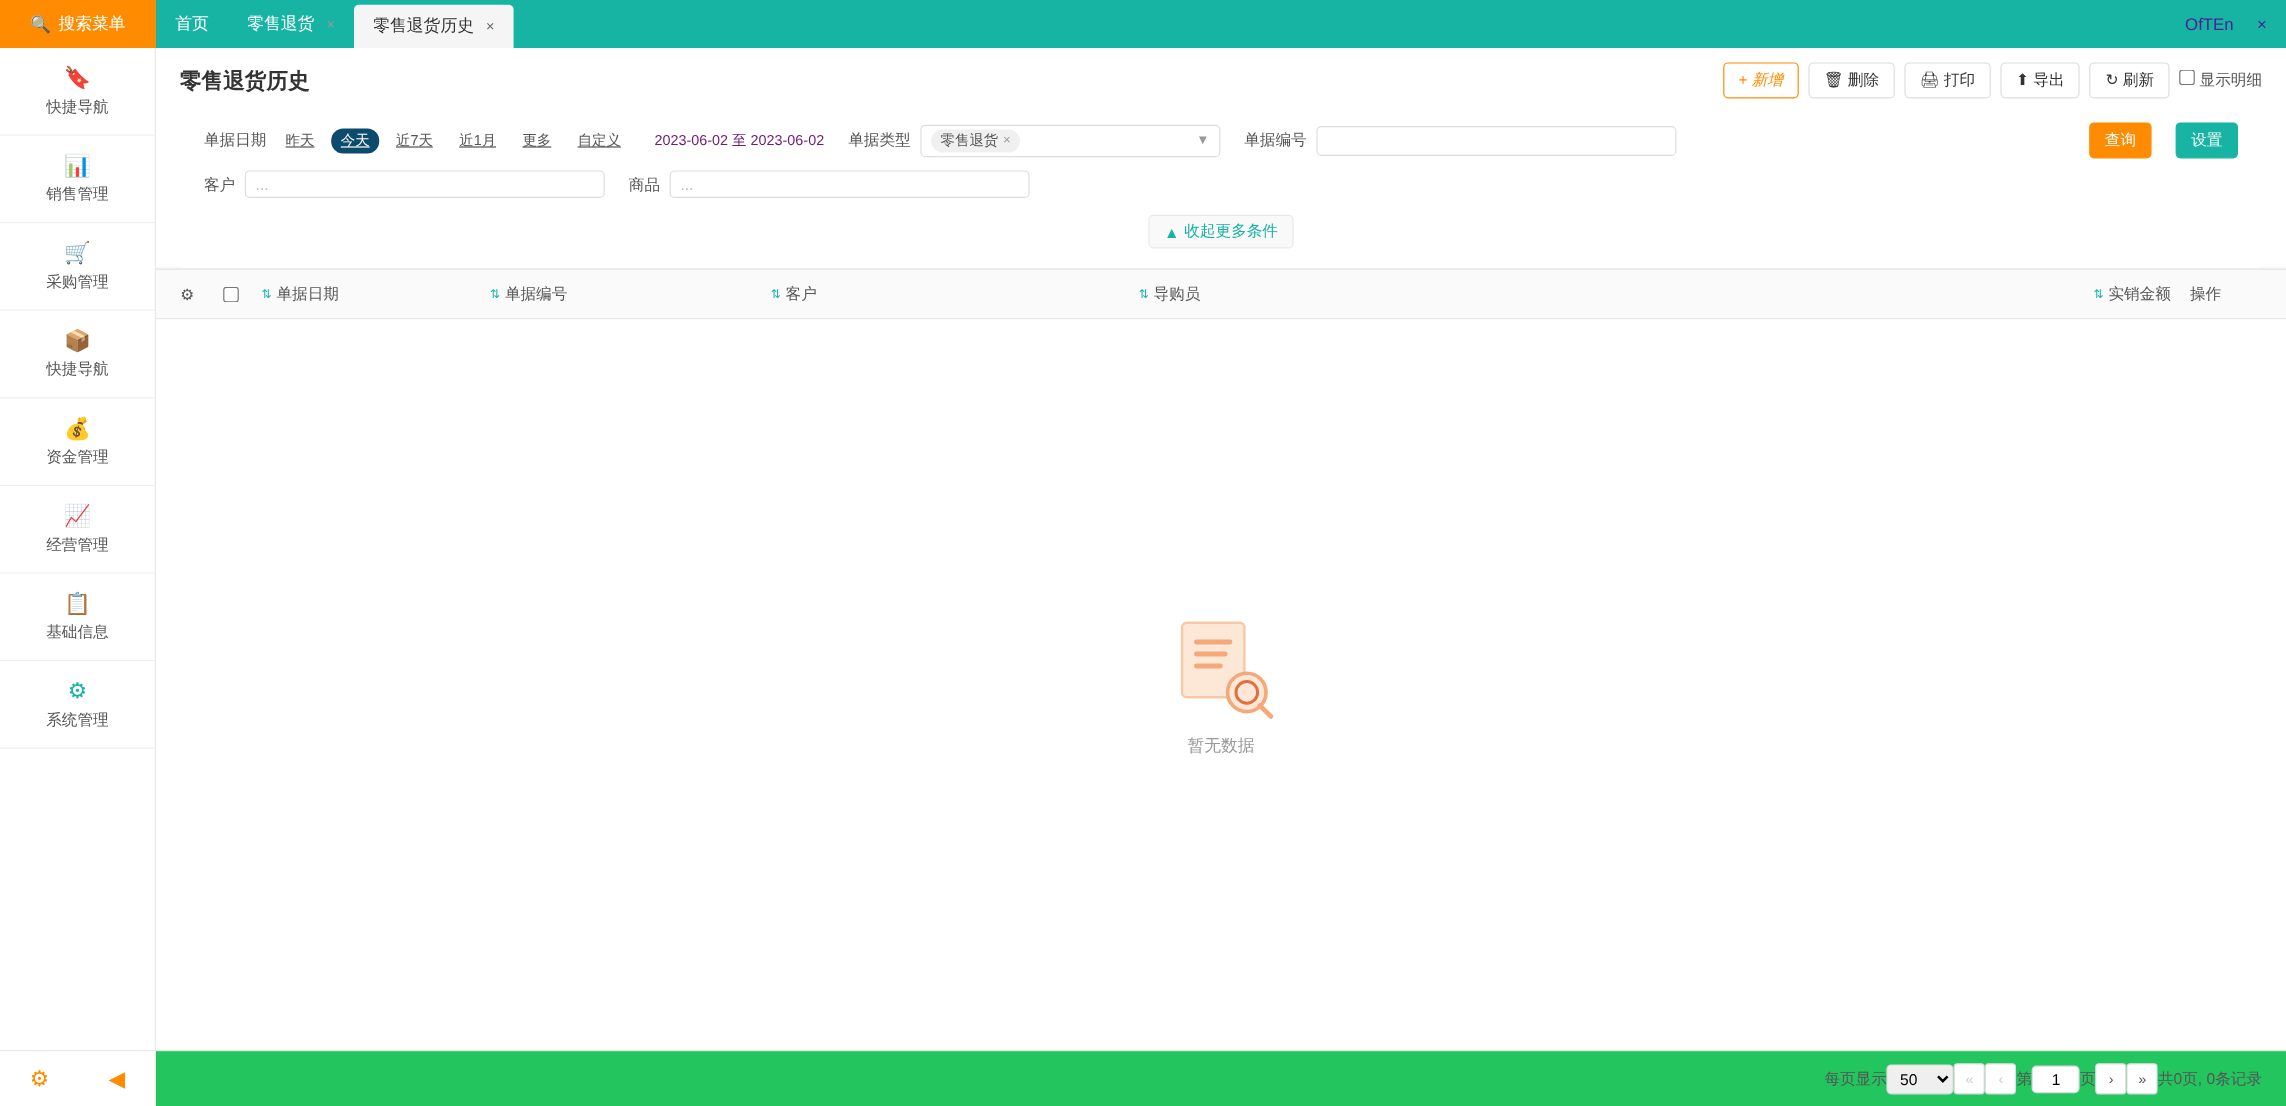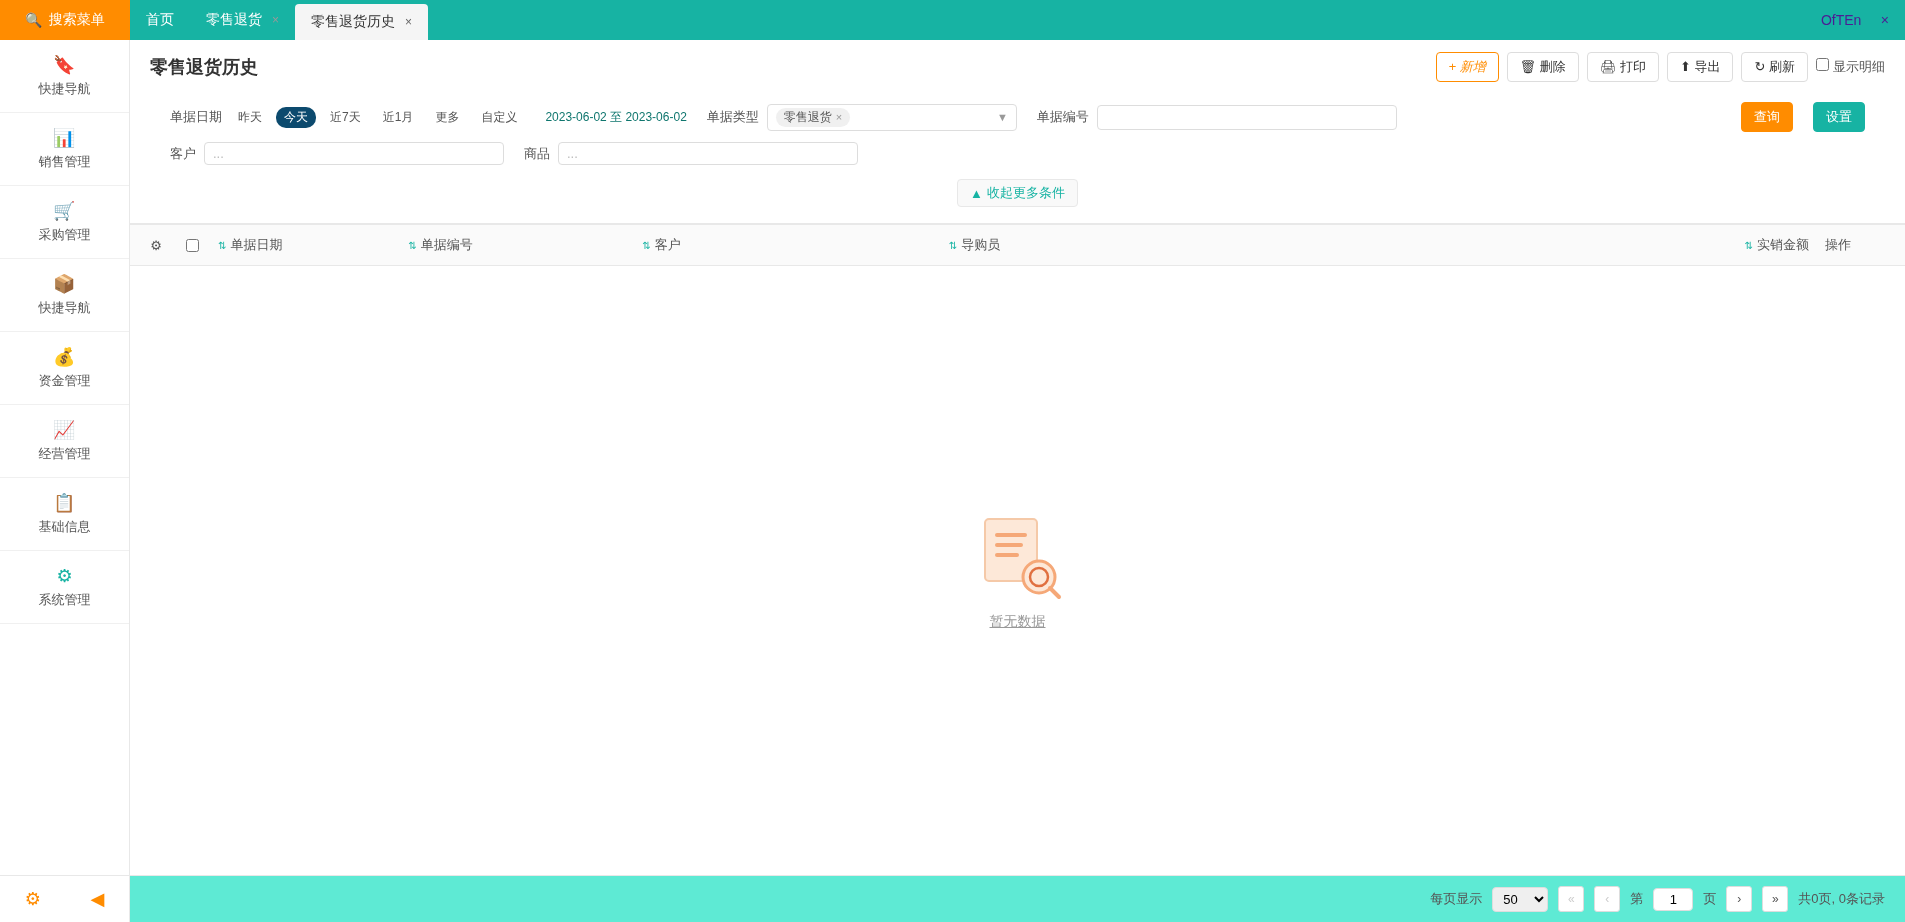--- a/index.html
+++ b/index.html
@@ -208,29 +208,30 @@
       gap: 6px;
     }
     .date-btn {
       padding: 2px 8px;
       border-radius: 3px;
       cursor: pointer;
       font-size: 12px;
       color: #555;
       border: none;
       background: none;
+      text-decoration: underline;
     }
     .date-btn.active {
       background: #0c4a6e;
       color: white;
       border-radius: 10px;
     }
     .date-range {
       font-size: 12px;
-      color: #0f766e;
+      color: #701a75;
     }
     .filter-input {
       border: 1px solid #ddd;
       border-radius: 4px;
       padding: 4px 8px;
       font-size: 13px;
       min-width: 200px;
       color: #333;
       outline: none;
     }
@@ -312,32 +313,30 @@
       align-items: center;
       justify-content: center;
     }
     .empty-state {
       display: flex;
       flex-direction: column;
       align-items: center;
       gap: 12px;
       color: #999;
       font-size: 14px;
-      text-decoration: underline;
     }
 
     
     .pagination {
       display: flex;
       align-items: center;
       justify-content: flex-end;
       padding: 10px 20px;
-      background: #5eead4;
+      background: #22c55e;
       border-top: 1px solid #e8e8e8;
-      gap: 10px;
       font-size: 13px;
       color: #555;
       flex-shrink: 0;
     }
     .pagination-select {
       border: 1px solid #ddd;
       border-radius: 4px;
       padding: 3px 6px;
       font-size: 13px;
     }

